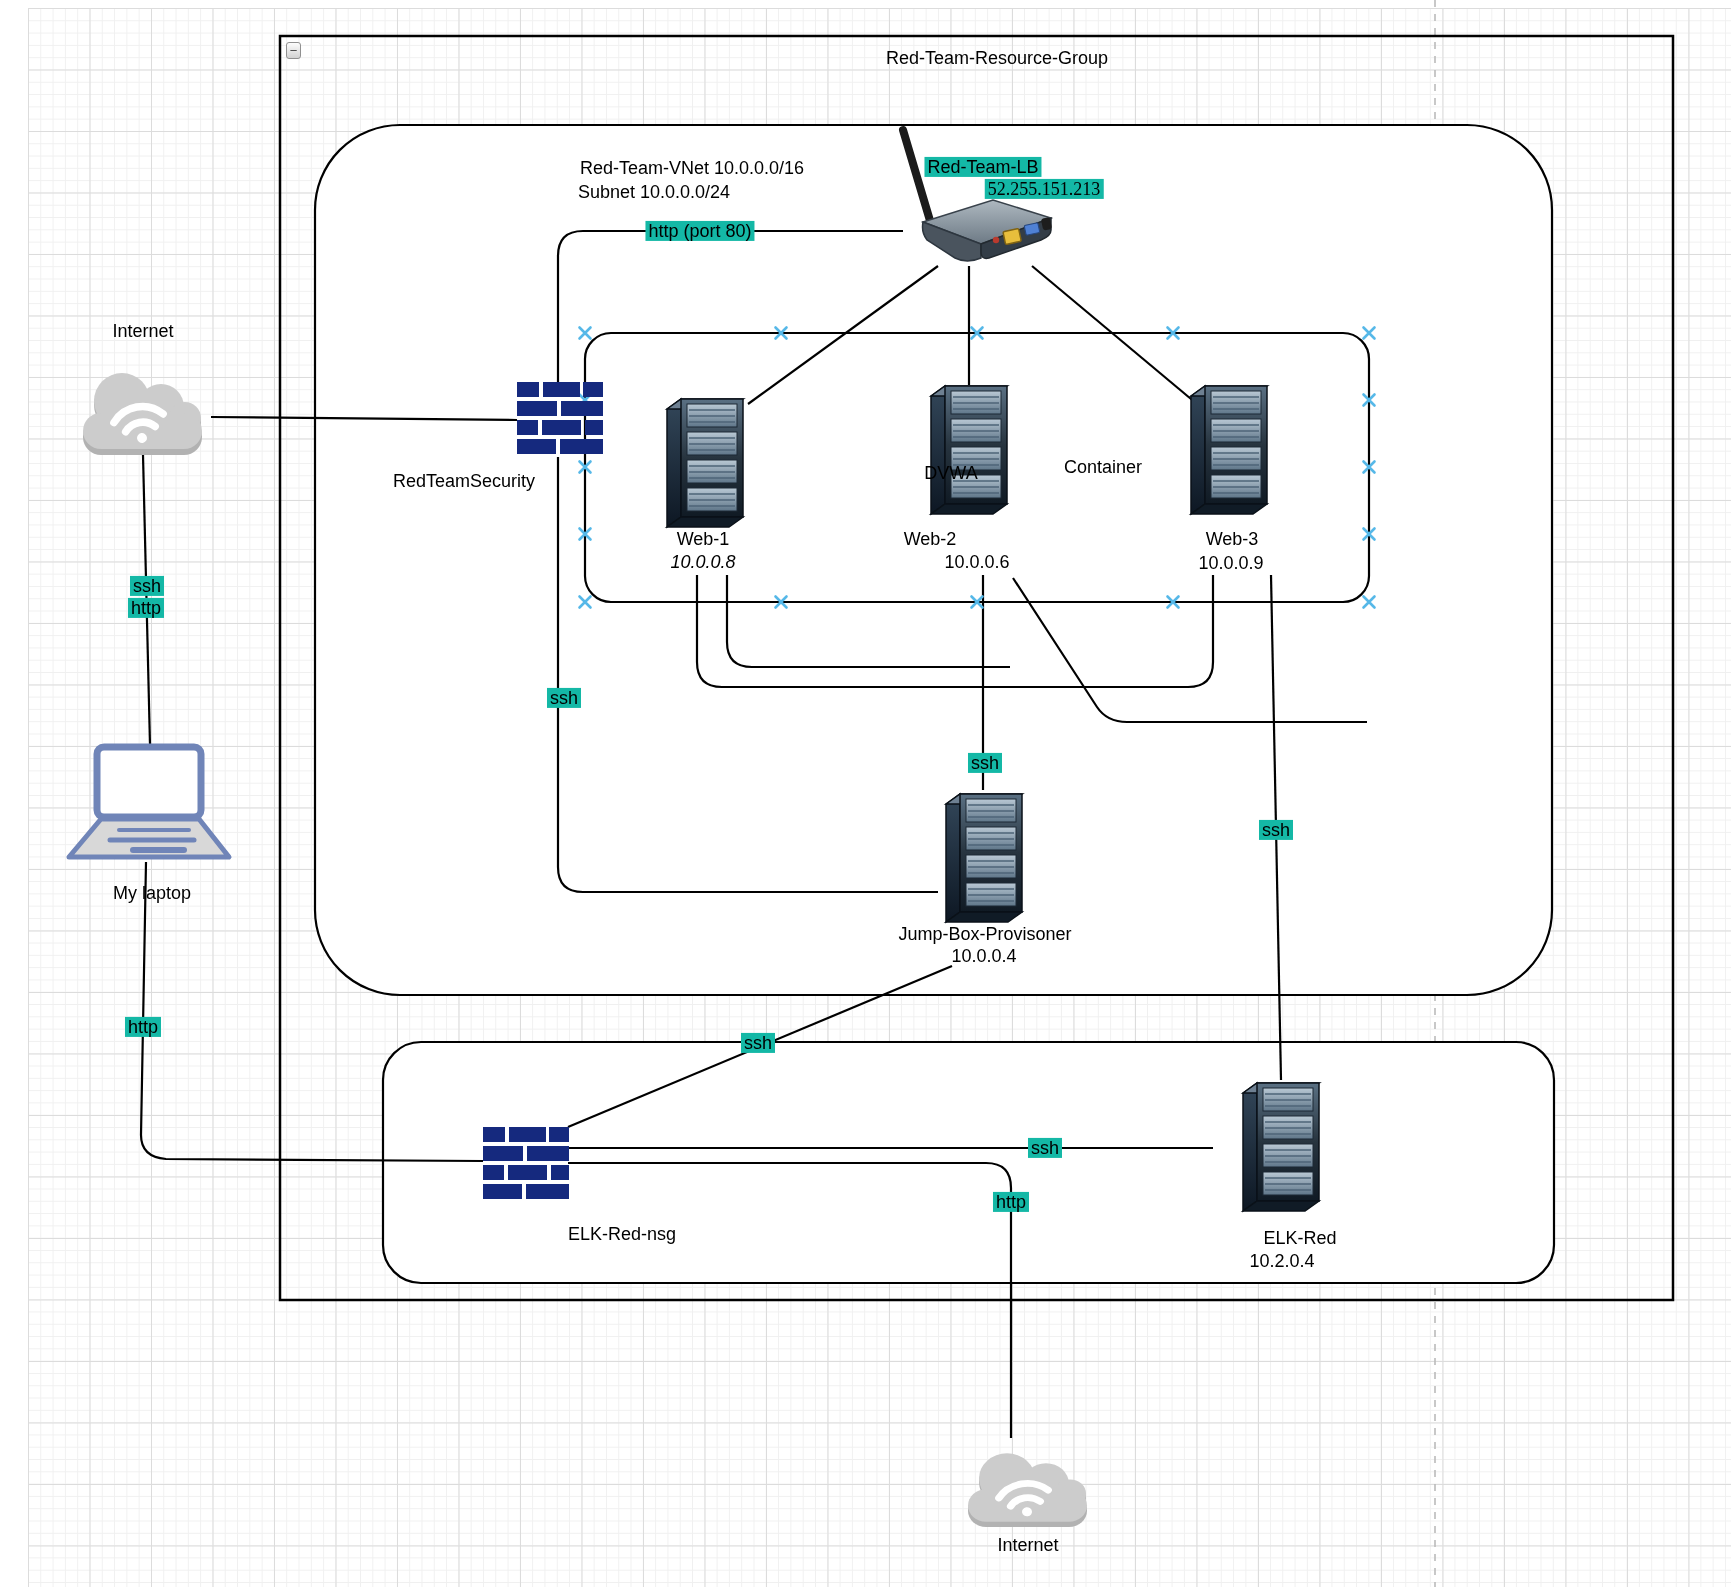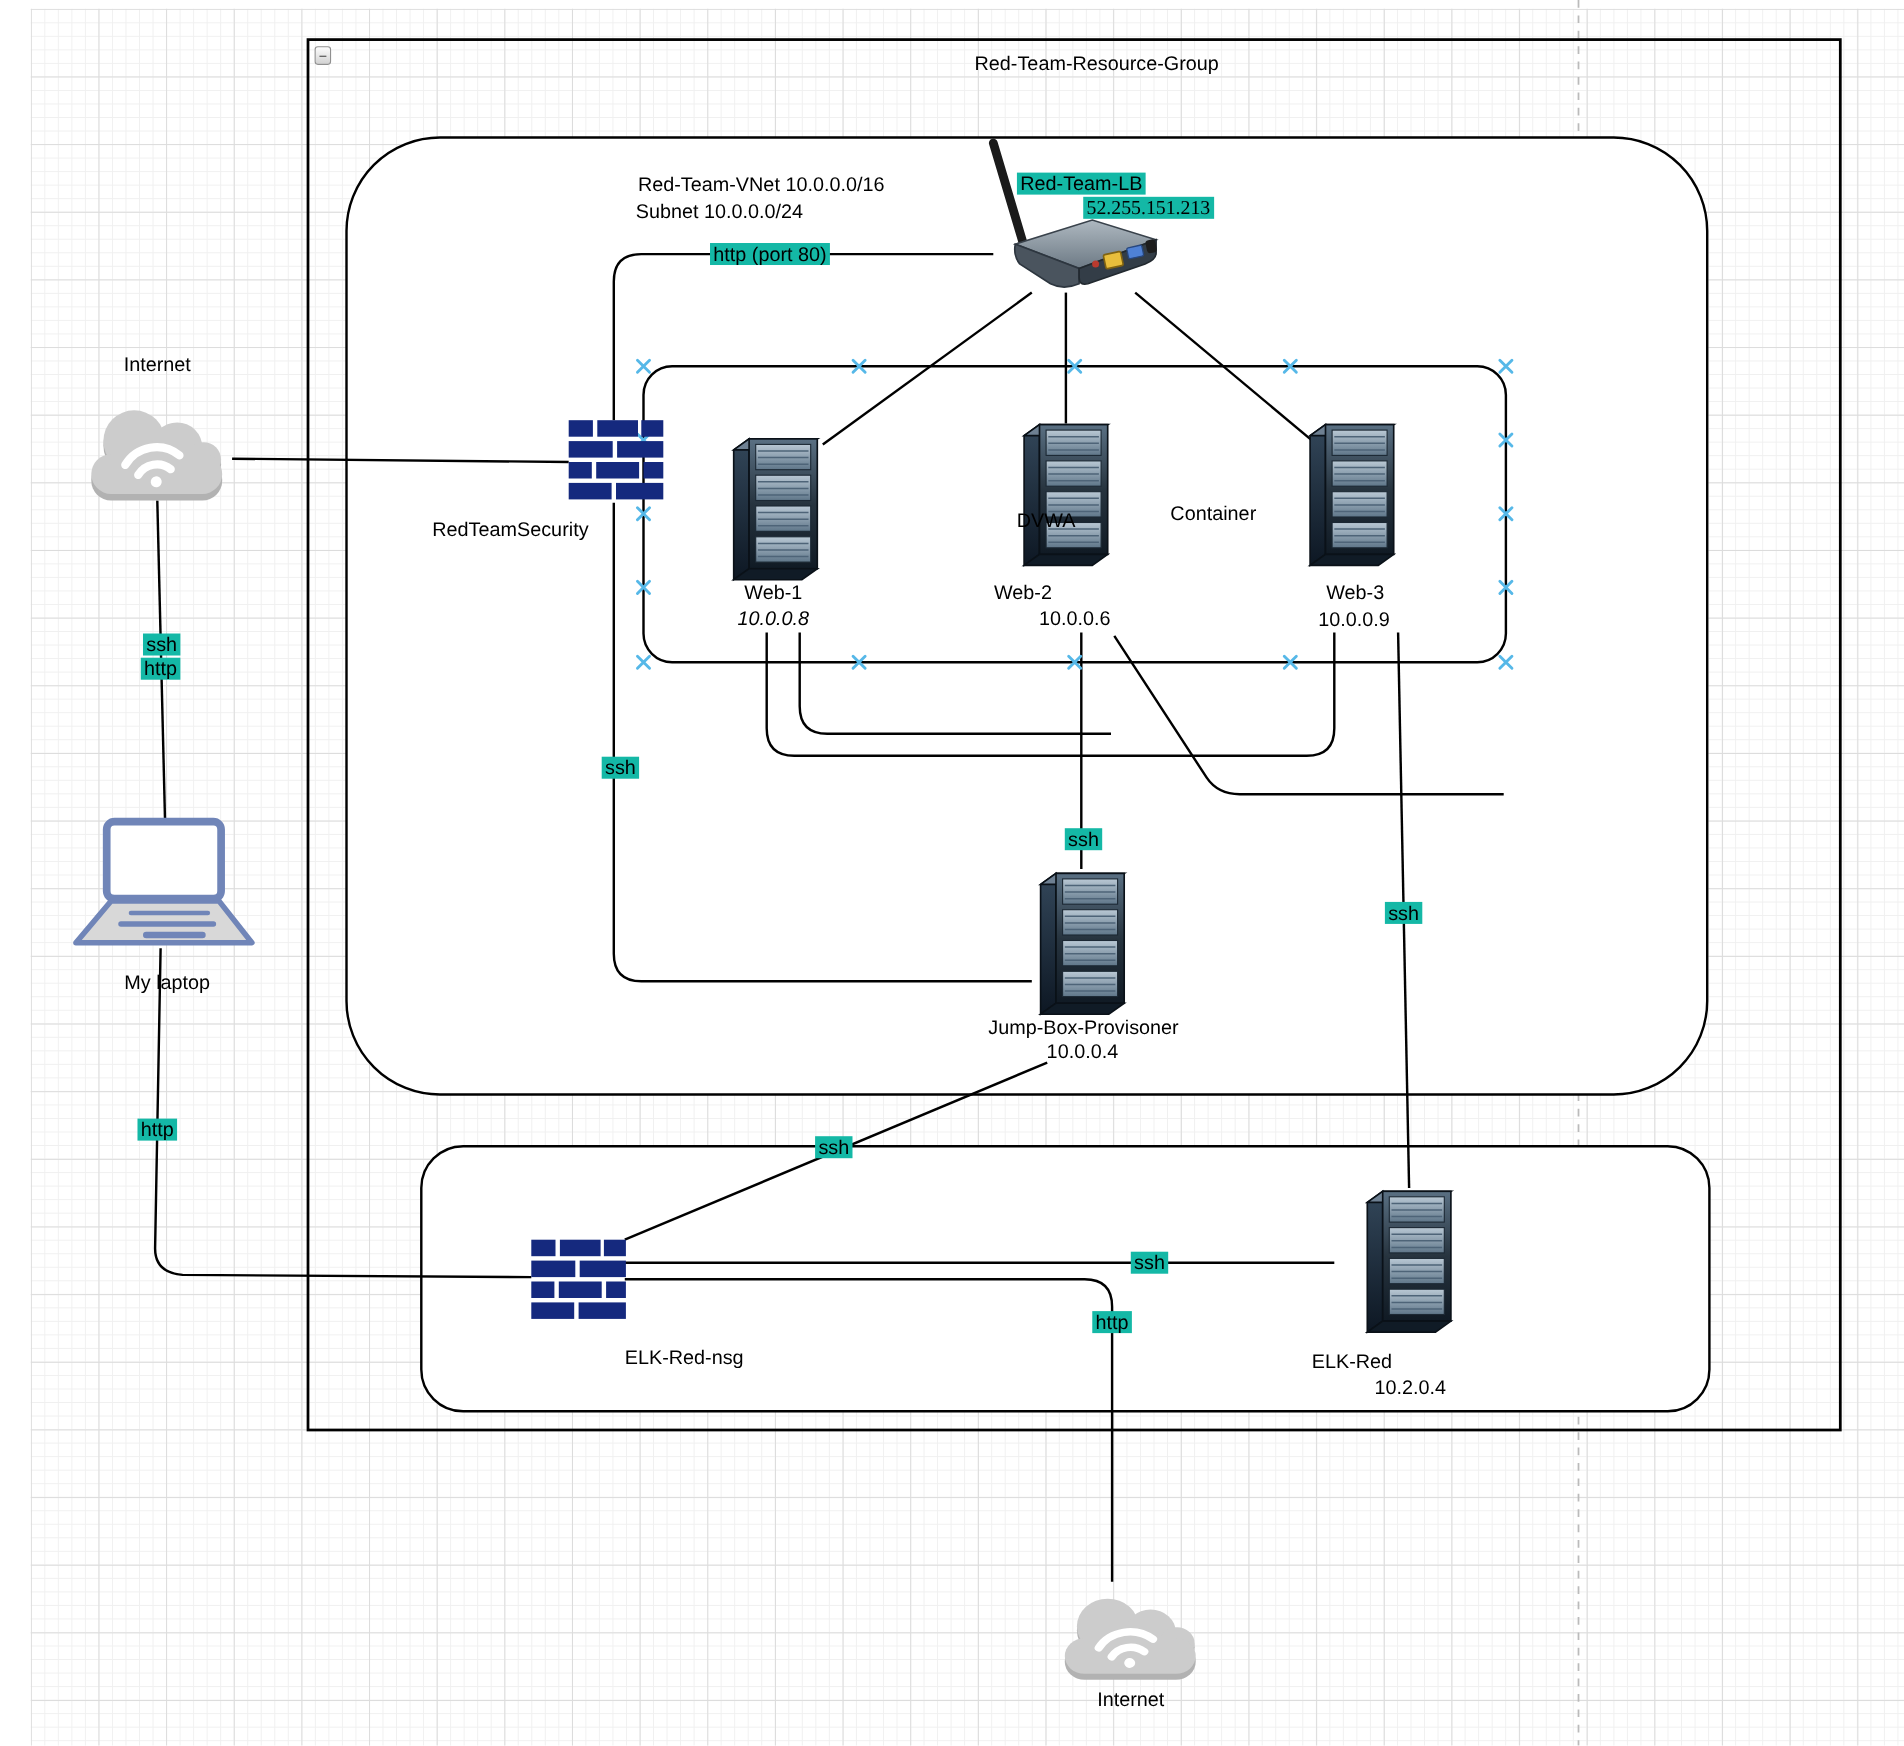--- a/index.html
+++ b/index.html
@@ -215,15 +215,15 @@
 <div class="lbl elabel" style="left:985px;top:763px;">ssh</div>
 <div class="lbl elabel" style="left:1276px;top:830px;">ssh</div>
 <div class="lbl" style="left:152px;top:893px;">My laptop</div>
 <div class="lbl" style="left:985px;top:934px;">Jump-Box-Provisoner</div>
 <div class="lbl" style="left:984px;top:956px;">10.0.0.4</div>
 <div class="lbl elabel" style="left:143px;top:1027px;">http</div>
 <div class="lbl elabel" style="left:758px;top:1043px;">ssh</div>
 <div class="lbl elabel" style="left:1045px;top:1148px;">ssh</div>
 <div class="lbl elabel" style="left:1011px;top:1202px;">http</div>
 <div class="lbl" style="left:622px;top:1234px;">ELK-Red-nsg</div>
-<div class="lbl" style="left:1229px;top:1238px;text-align:right;">ELK-Red</div>
+<div class="lbl" style="left:1300px;top:1238px;text-align:right;">ELK-Red</div>
 <div class="lbl" style="left:1282px;top:1261px;">10.2.0.4</div>
 <div class="lbl" style="left:1028px;top:1545px;">Internet</div>
 
 </body></html>

